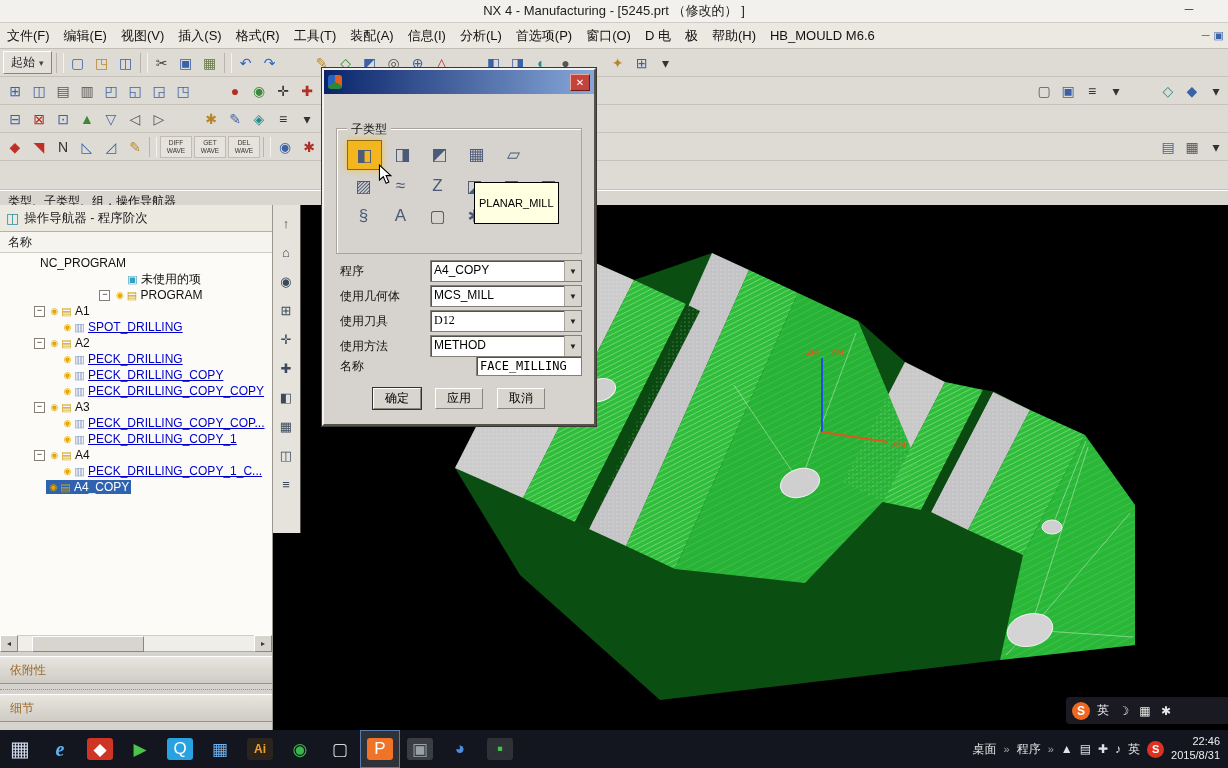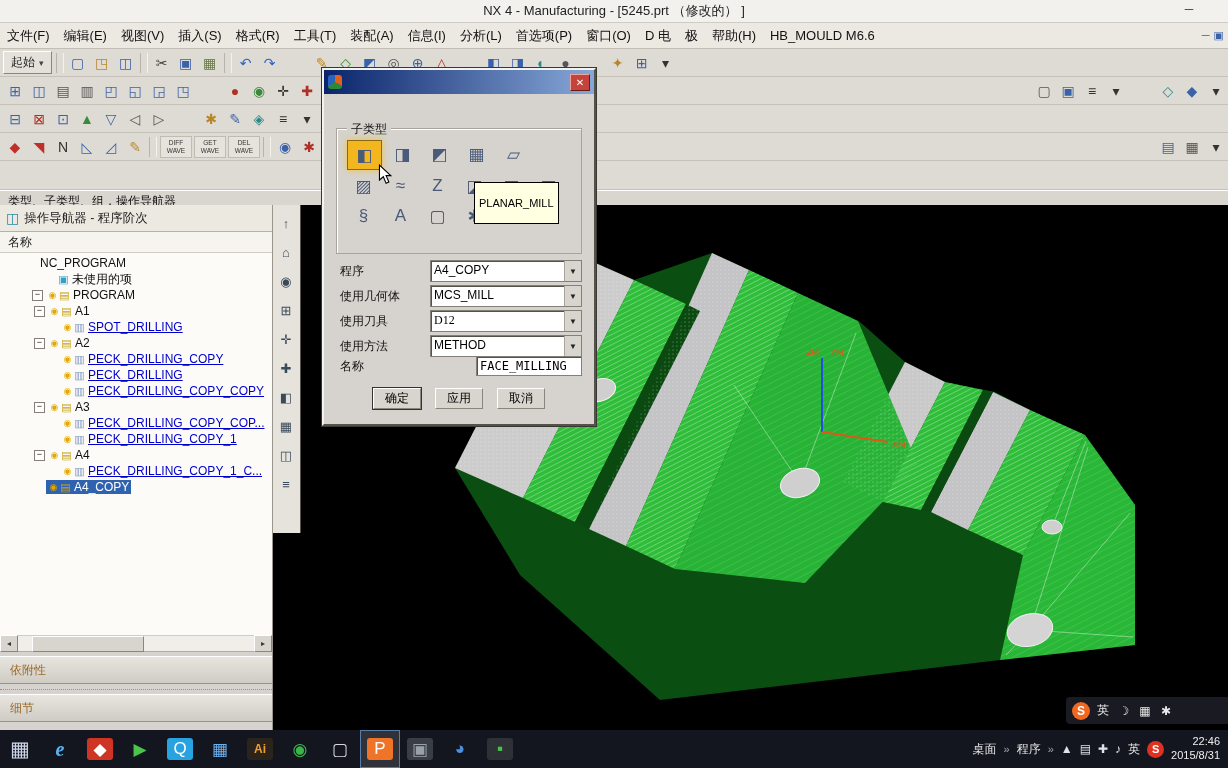--- a/index.html
+++ b/index.html
@@ -33,21 +33,21 @@
   .promptbar{height:21px;background:#d9d6cf;border-top:1px solid #fff;border-bottom:1px solid #a9a59d;display:flex;align-items:center;font-size:12px;color:#111;padding-left:8px;}
 
   
   .navigator{left:0;top:205px;width:272px;height:525px;background:#fcfbf7;border-right:1px solid #9a968e;z-index:5;}
   .nav-header{height:26px;background:#ece9e1;border-bottom:1px solid #b5b1a8;display:flex;align-items:center;font-size:12.5px;color:#222;padding-left:6px;gap:5px;}
   .nav-hicon::before{content:"◫";color:#2a8aa0;font-size:14px;}
   .nav-colhdr{height:20px;border-bottom:1px solid #cfccc4;font-size:12px;color:#222;display:flex;align-items:center;padding-left:8px;background:#f6f4ee;}
   .tree{height:380px;overflow:hidden;padding-top:2px;}
   .trow{height:16px;display:flex;align-items:center;white-space:nowrap;font-size:12px;color:#111;}
   .trow[data-level="0"]{}
-  .trow[data-level="1"]{padding-left:32px;}
+  .trow[data-level="1"]{padding-left:32px;justify-content:center;}
   .trow[data-level="2"]{padding-left:34px;}
   .trow[data-level="3"]{padding-left:48px;}
   .toggle{width:12px;display:inline-flex;justify-content:center;}
   .toggle[data-toggle="minus"]{width:9px;height:9px;border:1px solid #848078;background:#fff;font-size:9px;line-height:7px;text-align:center;margin-right:2px;}
   .toggle[data-toggle="minus"]::before{content:"−";}
   .status{width:11px;text-align:center;font-size:9px;}
   .status[data-status="warn"]::before{content:"◉";color:#e2a800;}
   .nicon{width:13px;text-align:center;font-size:11px;margin-right:2px;}
   .nicon[data-icon="folder"]::before{content:"▣";color:#35a0c5;}
   .nicon[data-icon="program"]::before{content:"▤";color:#c9a21a;}
@@ -351,30 +351,30 @@
           <span class="nicon" data-name="node-icon" data-icon="program"></span>
           <span class="tlabel" data-name="tree-node-label">A2</span>
         </span>
       </div>
 
       <div class="trow" data-name="tree-row" data-level="3" data-kind="operation">
         <span class="toggle" data-name="expand-toggle-icon" data-toggle=""></span>
         <span class="hl">
           <span class="status" data-name="status-icon" data-status="warn"></span>
           <span class="nicon" data-name="node-icon" data-icon="operation"></span>
+          <span class="tlabel" data-name="tree-node-label">PECK_DRILLING</span>
+        </span>
+      </div>
+
+      <div class="trow" data-name="tree-row" data-level="3" data-kind="operation">
+        <span class="toggle" data-name="expand-toggle-icon" data-toggle=""></span>
+        <span class="hl">
+          <span class="status" data-name="status-icon" data-status="warn"></span>
+          <span class="nicon" data-name="node-icon" data-icon="operation"></span>
           <span class="tlabel" data-name="tree-node-label">PECK_DRILLING_COPY</span>
-        </span>
-      </div>
-
-      <div class="trow" data-name="tree-row" data-level="3" data-kind="operation">
-        <span class="toggle" data-name="expand-toggle-icon" data-toggle=""></span>
-        <span class="hl">
-          <span class="status" data-name="status-icon" data-status="warn"></span>
-          <span class="nicon" data-name="node-icon" data-icon="operation"></span>
-          <span class="tlabel" data-name="tree-node-label">PECK_DRILLING</span>
         </span>
       </div>
 
       <div class="trow" data-name="tree-row" data-level="3" data-kind="operation">
         <span class="toggle" data-name="expand-toggle-icon" data-toggle=""></span>
         <span class="hl">
           <span class="status" data-name="status-icon" data-status="warn"></span>
           <span class="nicon" data-name="node-icon" data-icon="operation"></span>
           <span class="tlabel" data-name="tree-node-label">PECK_DRILLING_COPY_COPY</span>
         </span>

